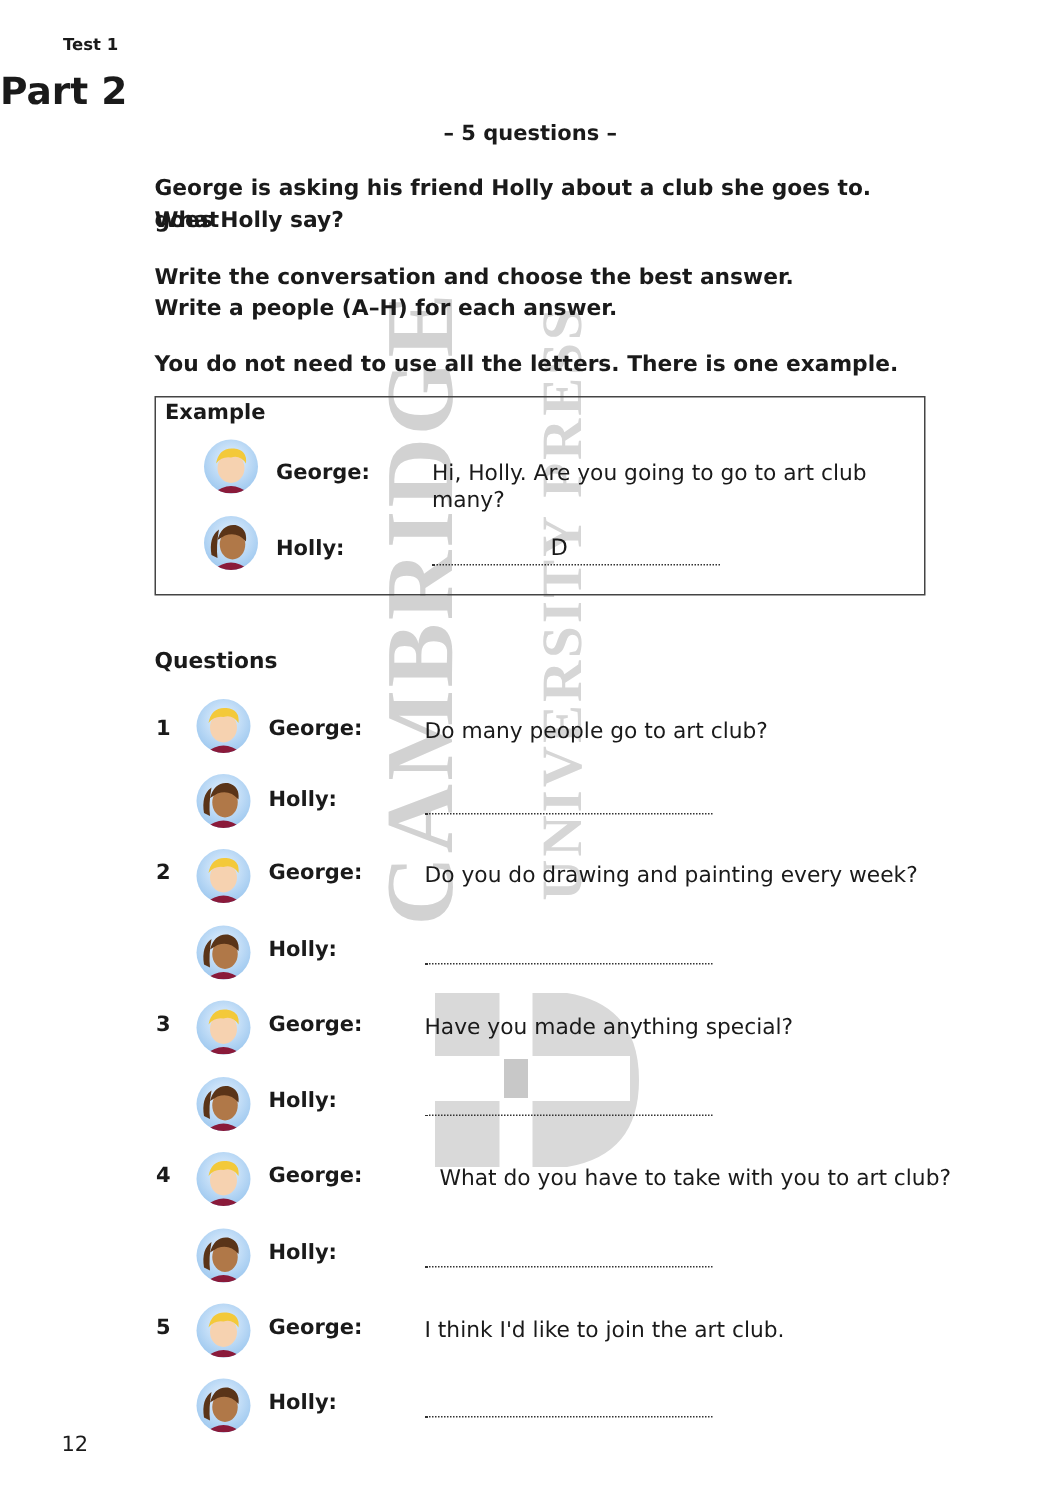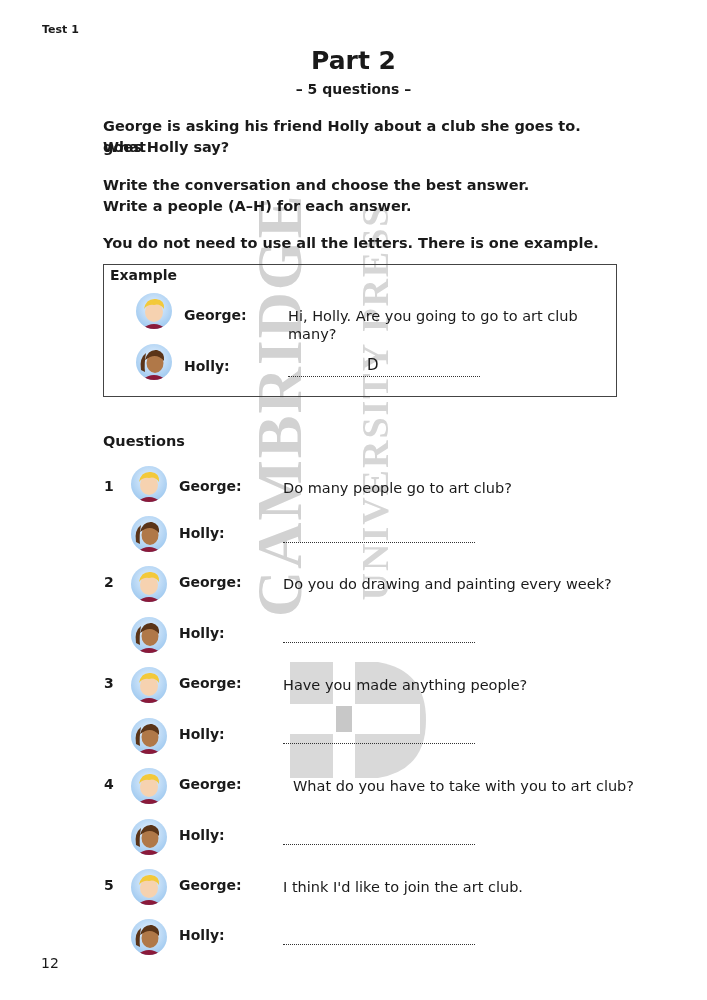--- a/index.html
+++ b/index.html
@@ -8,21 +8,21 @@
   .page-header { position:absolute; left:42px; top:23px; font-size:11px; font-weight:bold; }
   .page-number { position:absolute; left:41px; top:955px; font-size:14px; }
   .watermark { position:absolute; left:280px; top:140px; width:160px; height:640px; pointer-events:none; }
   .wm-word1 { position:absolute; left:-200px; top:240px; width:400px; transform:rotate(-90deg);
               transform-origin:center; font-family:"Liberation Serif", serif; font-size:64px; font-weight:bold;
               color:#d2d2d2; letter-spacing:2px; text-align:center; }
   .wm-word2 { position:absolute; left:-105px; top:240px; width:400px; transform:rotate(-90deg);
               font-family:"Liberation Serif", serif; font-size:38px; font-weight:bold; color:#d6d6d6;
               letter-spacing:2px; text-align:center; }
   .wm-shield { position:absolute; left:8px; top:520px; width:140px; height:120px; }
-  .title { position:absolute; left:0; width:707px; top:46px; text-align:center; font-size:25px; font-weight:bold; }
+  .title { position:absolute; left:0; width:707px; top:46px; font-size:25px; font-weight:bold; }
   .subtitle { position:absolute; left:0; width:707px; top:81px; text-align:center; font-size:14px; font-weight:bold; }
   .instr { position:absolute; left:103px; width:520px; font-size:14.5px; font-weight:bold; line-height:21px; }
   .example-box { position:absolute; left:103px; top:264px; width:514px; height:133px; border:1.5px solid #444; box-sizing:border-box;padding-left:16px; }
   .example-label { position:absolute; left:6px; top:2px; font-size:14px; font-weight:bold; }
   .avatar { position:absolute; width:36px; height:36px; border-radius:50%; overflow:hidden;
             background:radial-gradient(circle at 50% 40%, #eaf4ff 0%, #a6cdf1 70%, #7fb2e2 100%); }
   .avatar svg { width:36px; height:36px; display:block; }
   .speaker { position:absolute; font-size:14px; font-weight:bold; }
   .line-text { position:absolute; font-size:14.5px; line-height:18px; }
   .dots { position:absolute; width:192px; border-bottom:1.6px dotted #333; height:0; }
@@ -126,21 +126,21 @@
 
 <div class="qnum" style="left:104px;top:675px">3</div>
 <div class="avatar" style="left:131px;top:667px">
     <svg viewBox="0 0 36 36">
       <path d="M6 36 Q18 26 30 36Z" fill="#8a1a3a"></path>
       <ellipse cx="18" cy="19" rx="9" ry="10" fill="#f6d2b0"></ellipse>
       <path d="M8 16 Q10 5 20 6 Q29 7 28 16 Q24 10 18 12 Q12 11 8 16Z" fill="#f3c93a"></path>
     </svg>
   </div>
 <div class="speaker" style="left:179px;top:675px">George:</div>
-<div class="line-text" style="left:283px;top:676px">Have you made anything people?</div>
+<div class="line-text" style="left:283px;top:676px">Have you made anything special?</div>
 <div class="avatar" style="left:131px;top:718px">
     <svg viewBox="0 0 36 36">
       <path d="M6 36 Q18 26 30 36Z" fill="#8a1a3a"></path>
       <path d="M5 26 Q3 14 10 9 Q8 20 9 28Z" fill="#5a3418"></path>
       <ellipse cx="19" cy="19" rx="8.5" ry="10" fill="#b07848"></ellipse>
       <path d="M9 16 Q12 5 21 6 Q29 8 28 17 Q22 10 14 13Z" fill="#5a3418"></path>
     </svg>
   </div>
 <div class="speaker" style="left:179px;top:726px">Holly:</div>
 <div class="dots" style="left:283px;top:743px"></div>

